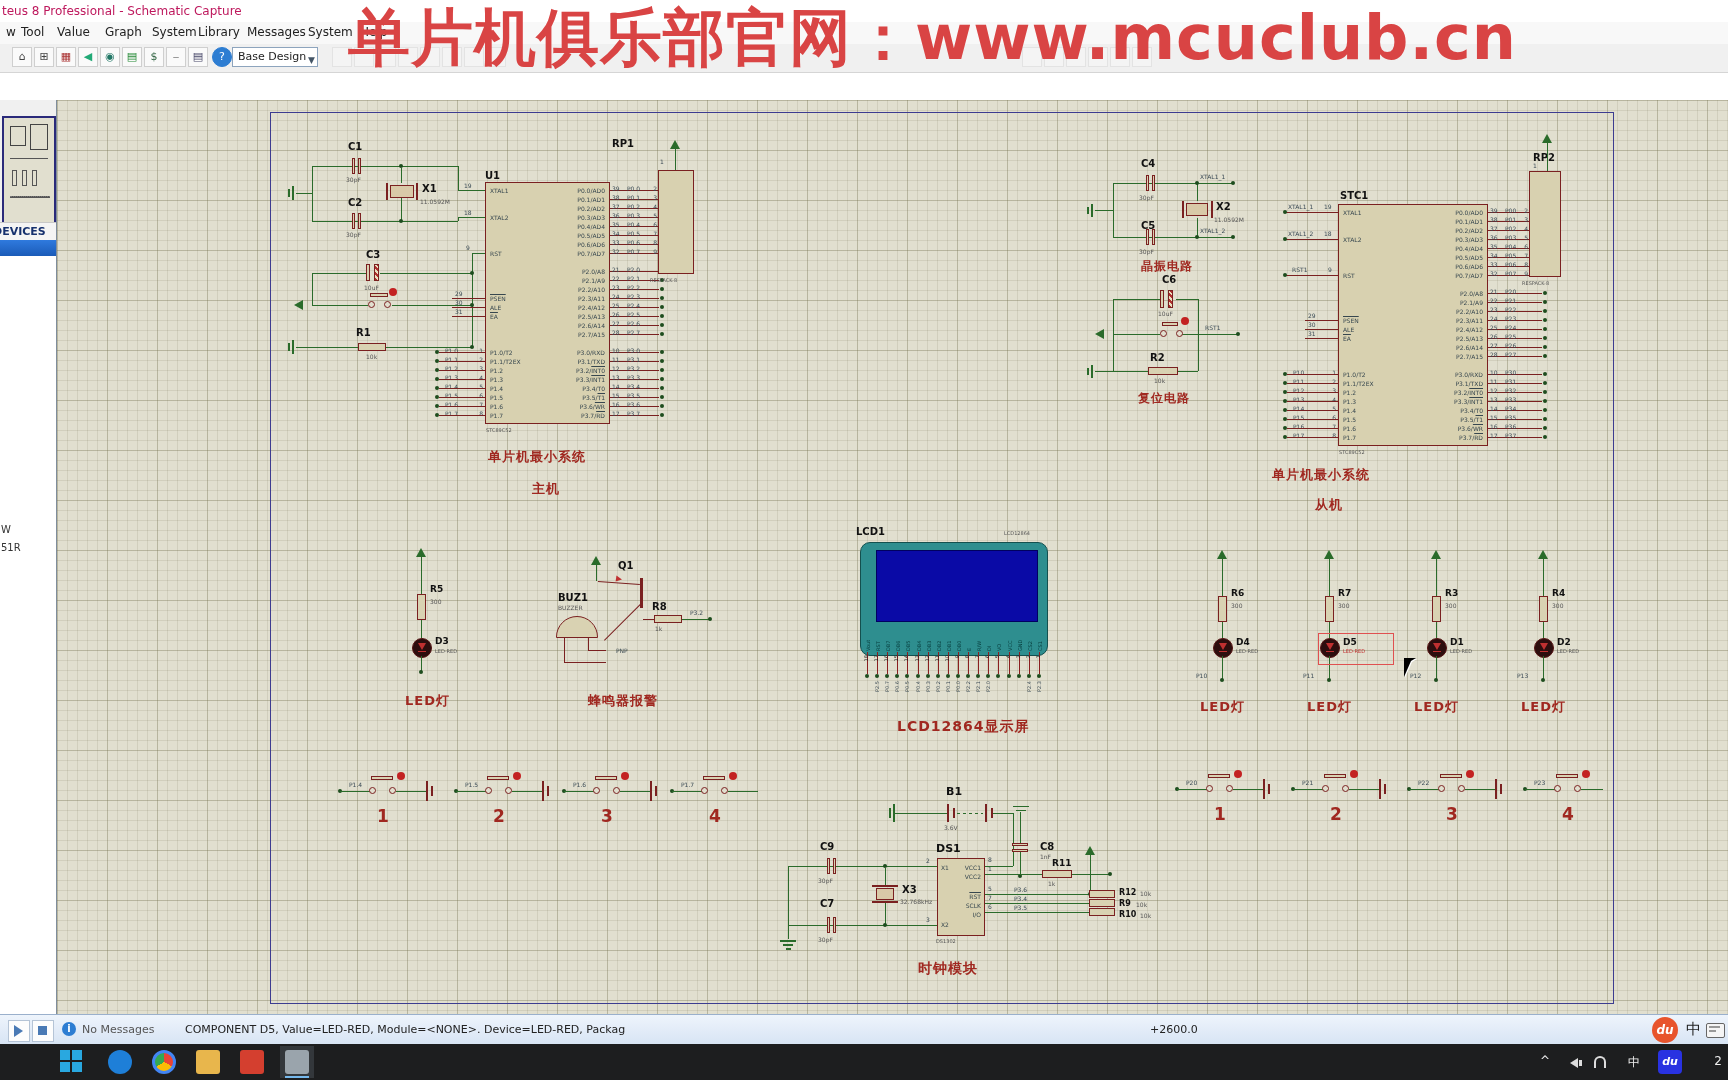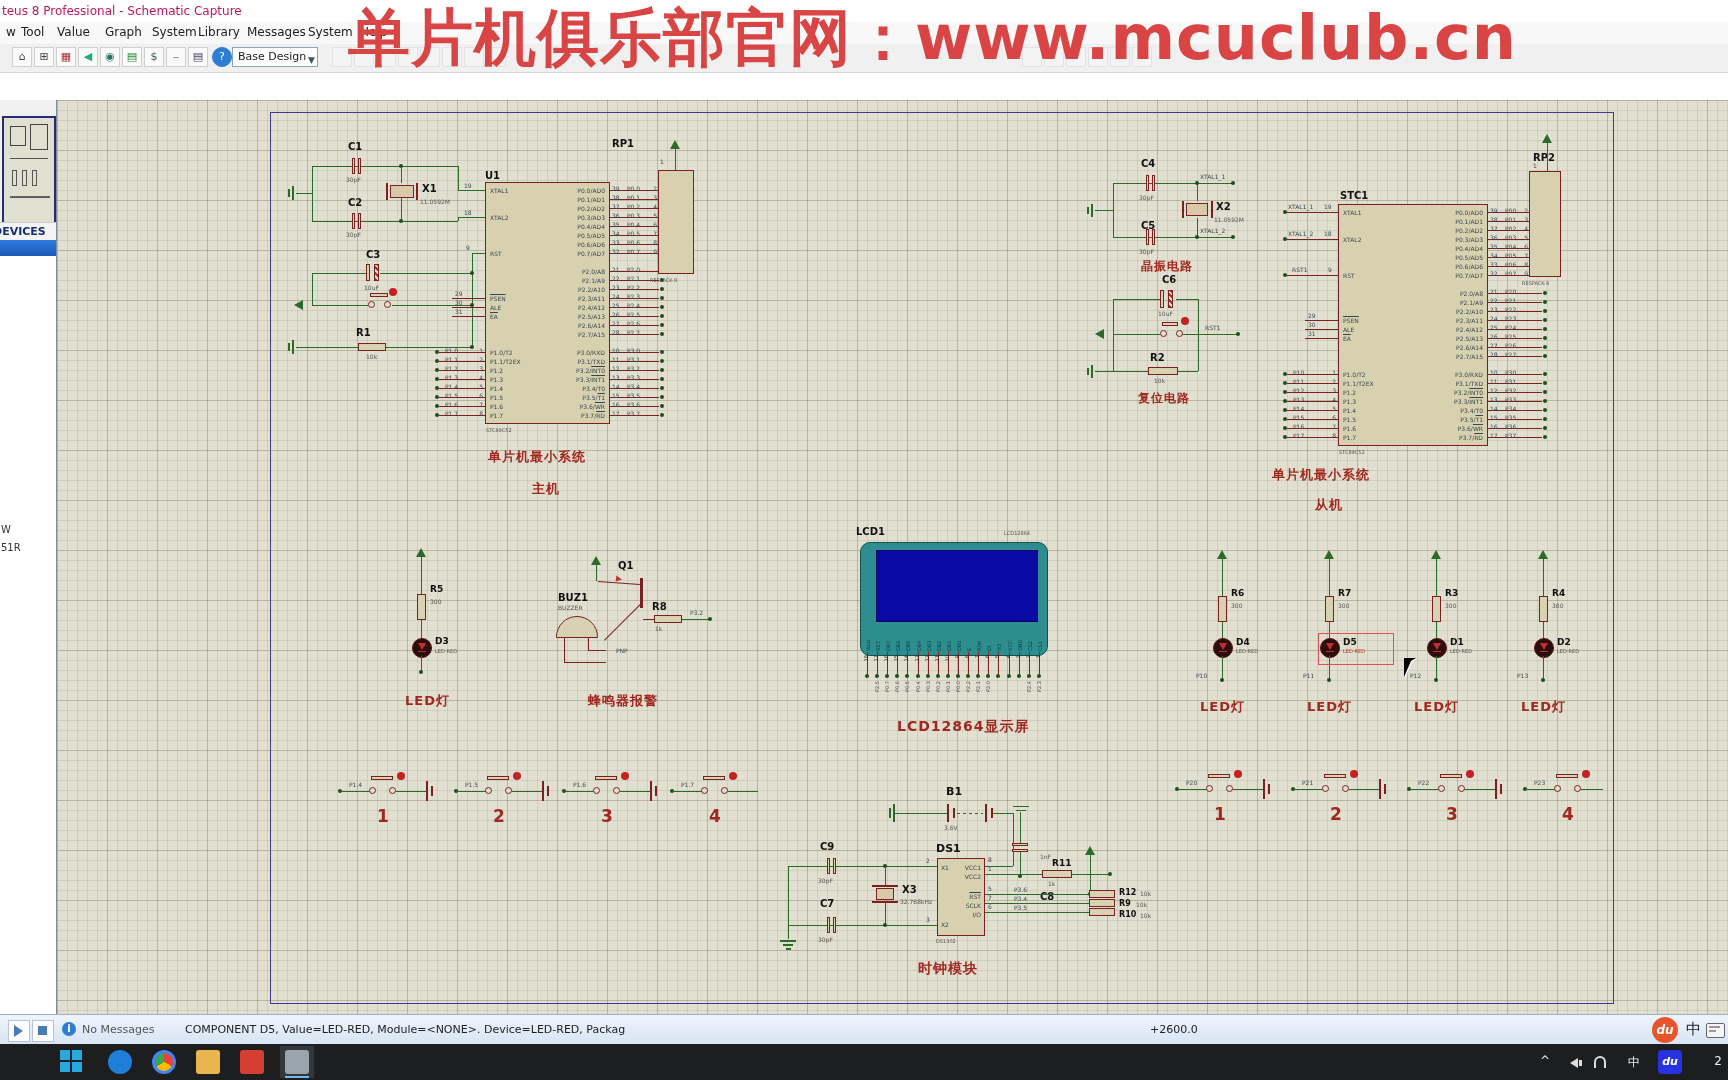--- a/index.html
+++ b/index.html
@@ -1230,21 +1230,21 @@
       </div>
       <span class="val" style="left:944px;top:824px">3.6V</span>
 
       <div class="wh" style="left:1013px;top:806px;width:16px;background:#2a6b2a"></div>
       <div class="wh" style="left:1016px;top:810px;width:10px;background:#2a6b2a"></div>
       <div class="wv" style="left:1020px;top:812px;height:31px"></div>
       <div class="caph" style="left:1012px;top:843px"></div>
       <div class="caph" style="left:1012px;top:849px"></div>
       <div class="wv" style="left:1020px;top:852px;height:24px"></div>
       <div class="dot" style="left:1018px;top:874px"></div>
-      <span class="ref" style="left:1040px;top:891px">C8</span>
+      <span class="ref" style="left:1040px;top:841px">C8</span>
       <span class="val" style="left:1040px;top:853px">1nF</span>
 
       <div class="wh" style="left:788px;top:866px;width:149px"></div>
       <div class="capb" style="left:827px;top:858px"></div>
       <div class="capb" style="left:833px;top:858px"></div>
       <span class="ref" style="left:820px;top:841px">C9</span>
       <span class="val" style="left:818px;top:877px">30pF</span>
       <div class="wh" style="left:788px;top:925px;width:149px"></div>
       <div class="capb" style="left:827px;top:917px"></div>
       <div class="capb" style="left:833px;top:917px"></div>

